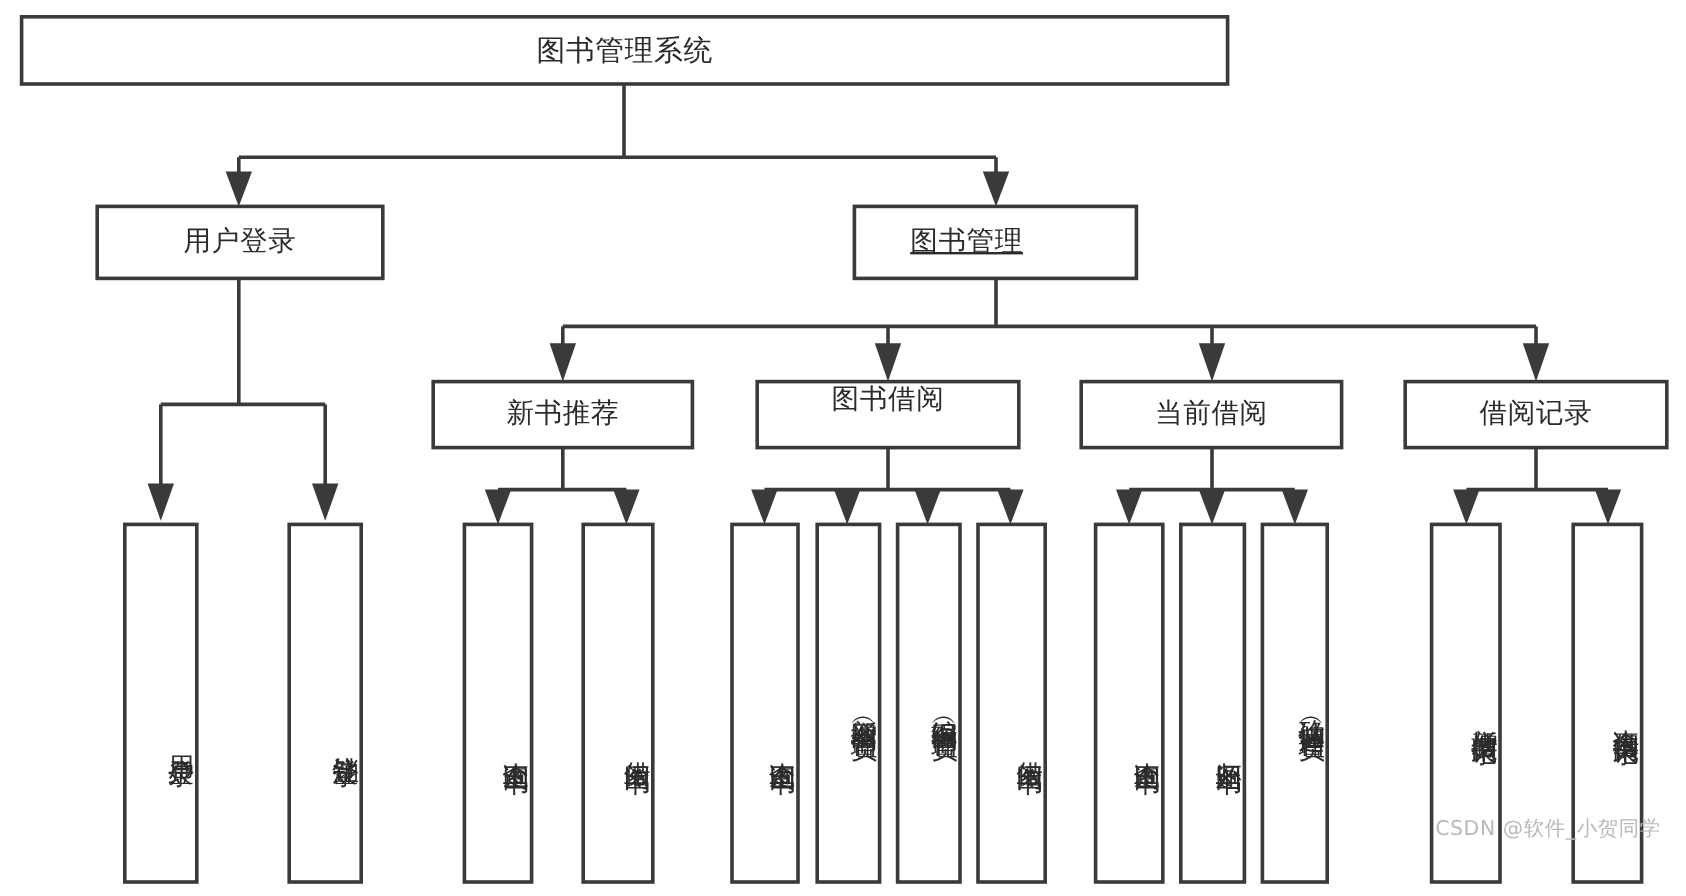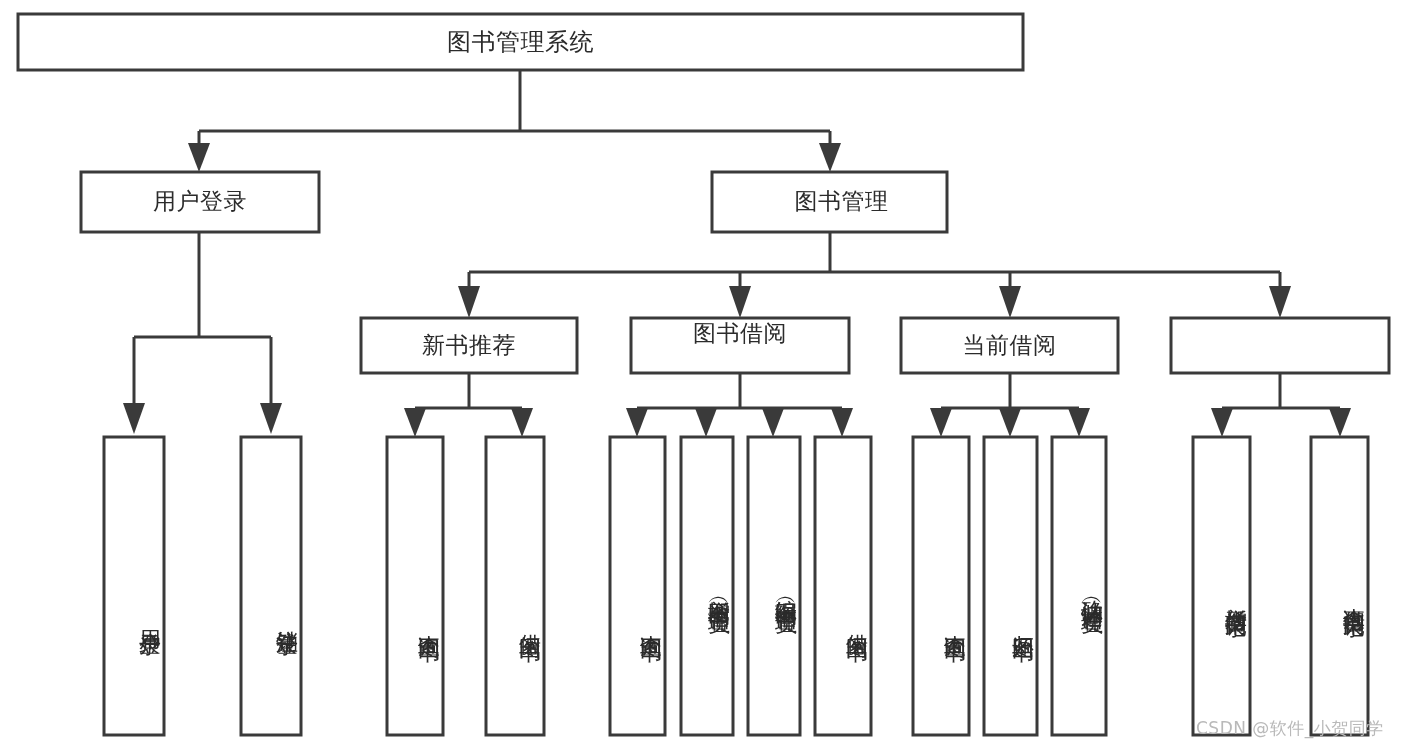--- a/index.html
+++ b/index.html
@@ -162,39 +162,40 @@
     <rect class="node-box" x="1052" y="437" width="54" height="298"></rect>
 
     <rect class="node-box" x="1193" y="437" width="57" height="298"></rect>
     <rect class="node-box" x="1311" y="437" width="57" height="298"></rect>
 
   </svg>
 
   <div class="node-label horizontal title" style="left:18px; top:14px; width:1005px; height:56px;">图书管理系统</div>
 
   <div class="node-label horizontal" style="left:81px; top:172px; width:238px; height:60px;">用户登录</div>
-  <div class="node-label horizontal" style="left:724px; top:172px; width:235px; height:60px;">图书管理</div>
+  <div class="node-label horizontal" style="left:688px; top:172px; width:235px; height:60px;text-decoration:underline;">图书管理</div>
 
   <div class="node-label horizontal" style="left:361px; top:318px; width:216px; height:55px;border-radius:25px;">新书推荐</div>
   <div class="node-label horizontal" style="left:631px; top:306px; width:218px; height:55px;">图书借阅</div>
   <div class="node-label horizontal" style="left:901px; top:318px; width:217px; height:55px;text-align:center;">当前借阅</div>
+  <div class="node-label horizontal" style="left:1171px; top:318px; width:218px; height:55px;">借阅记录</div>
 
   <div class="node-label vertical" style="left:104px; top:490px; width:60px; height:245px;">用户登录</div>
   <div class="node-label vertical" style="left:241px; top:490px; width:60px; height:245px;">注销登录</div>
 
   <div class="node-label vertical" style="left:387px; top:500px; width:56px; height:235px;">查询图书</div>
   <div class="node-label vertical" style="left:486px; top:500px; width:58px; height:235px;">借阅图书</div>
 
   <div class="node-label vertical" style="left:610px; top:500px; width:55px; height:235px;">查询图书</div>
   <div class="node-label vertical" style="left:681px; top:440px; width:52px; height:295px;">新增图书（管理员）</div>
   <div class="node-label vertical" style="left:748px; top:440px; width:52px; height:295px;">编辑图书（管理员）</div>
   <div class="node-label vertical" style="left:815px; top:500px; width:56px; height:235px;">借阅图书</div>
 
   <div class="node-label vertical" style="left:913px; top:500px; width:56px; height:235px;">查询图书</div>
   <div class="node-label vertical" style="left:984px; top:500px; width:53px; height:235px;">归还图书</div>
   <div class="node-label vertical" style="left:1052px; top:440px; width:54px; height:295px;">确认归还（管理员）</div>
 
   <div class="node-label vertical" style="left:1193px; top:450px; width:57px; height:285px;">新增借阅记录</div>
   <div class="node-label vertical" style="left:1311px; top:450px; width:57px; height:285px;">查询借阅记录</div>
 
-  <div class="watermark" style="left:1196px; top:717px;text-align:center;">CSDN @软件_小贺同学</div>
+  <div class="watermark" style="left:1196px; top:679px;text-align:center;">CSDN @软件_小贺同学</div>
 
 </div>
 
 </body></html>

